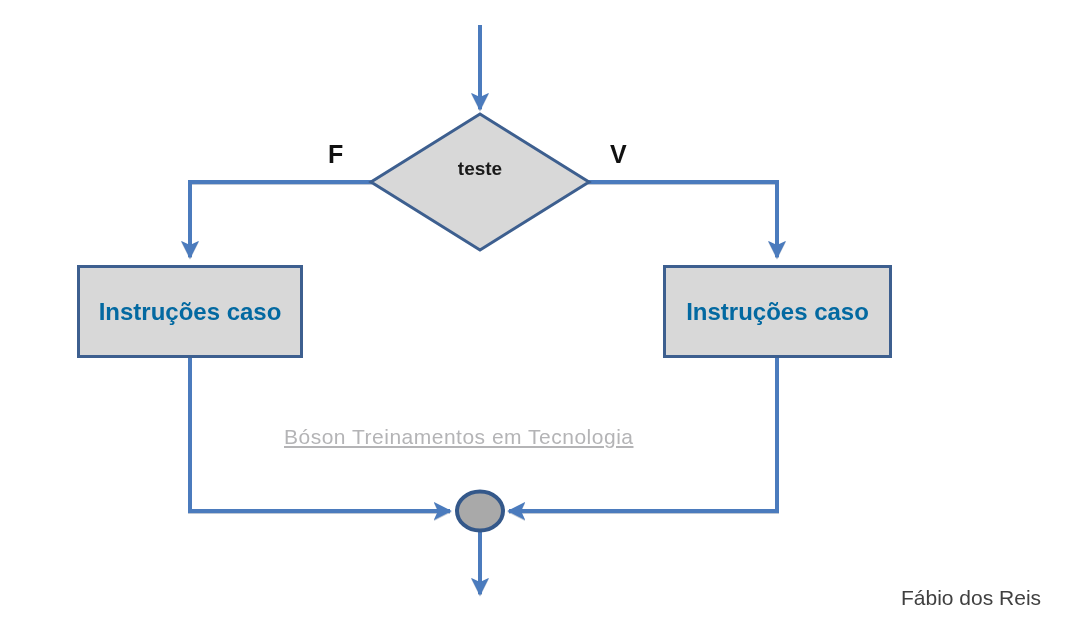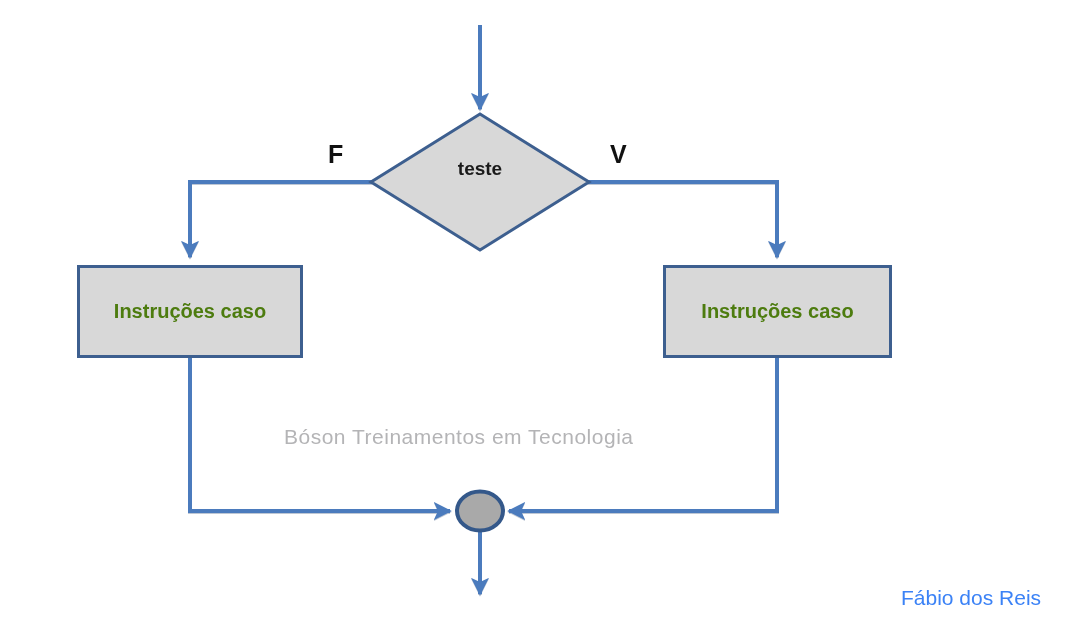--- a/index.html
+++ b/index.html
@@ -52,42 +52,43 @@
     top: 265px;
     height: 93px;
     box-sizing: border-box;
     background: #d8d8d8;
     border: 3px solid #3d5f8f;
     display: flex;
     flex-direction: column;
     align-items: center;
     justify-content: center;
     font-weight: bold;
-    font-size: 20px;
+    font-size: 24px;
     line-height: 31px;
-    color: #4d7c0f;
+    color: #0369a1;
     text-align: center;
   }
   .proc-box.false-box { left: 77px; width: 226px; }
   .proc-box.true-box  { left: 663px; width: 229px; }
   .watermark {
     position: absolute;
     left: 284px;
     top: 425px;
     font-size: 21px;
     letter-spacing: 0.5px;
     color: #b4b4b6;
     white-space: nowrap;
+    text-decoration: underline;
   }
   .credit {
     position: absolute;
     left: 901px;
     top: 586px;
     font-size: 21px;
-    color: #3b82f6;
+    color: #404040;
     white-space: nowrap;
   }
   .ln { filter: drop-shadow(0.5px 1px 0.5px rgba(110,130,160,0.45)); }
 </style>
 </head>
 <body>
 
 <div class="canvas">
 
   <svg class="flow-svg" width="1066" height="621" viewBox="0 0 1066 621">

